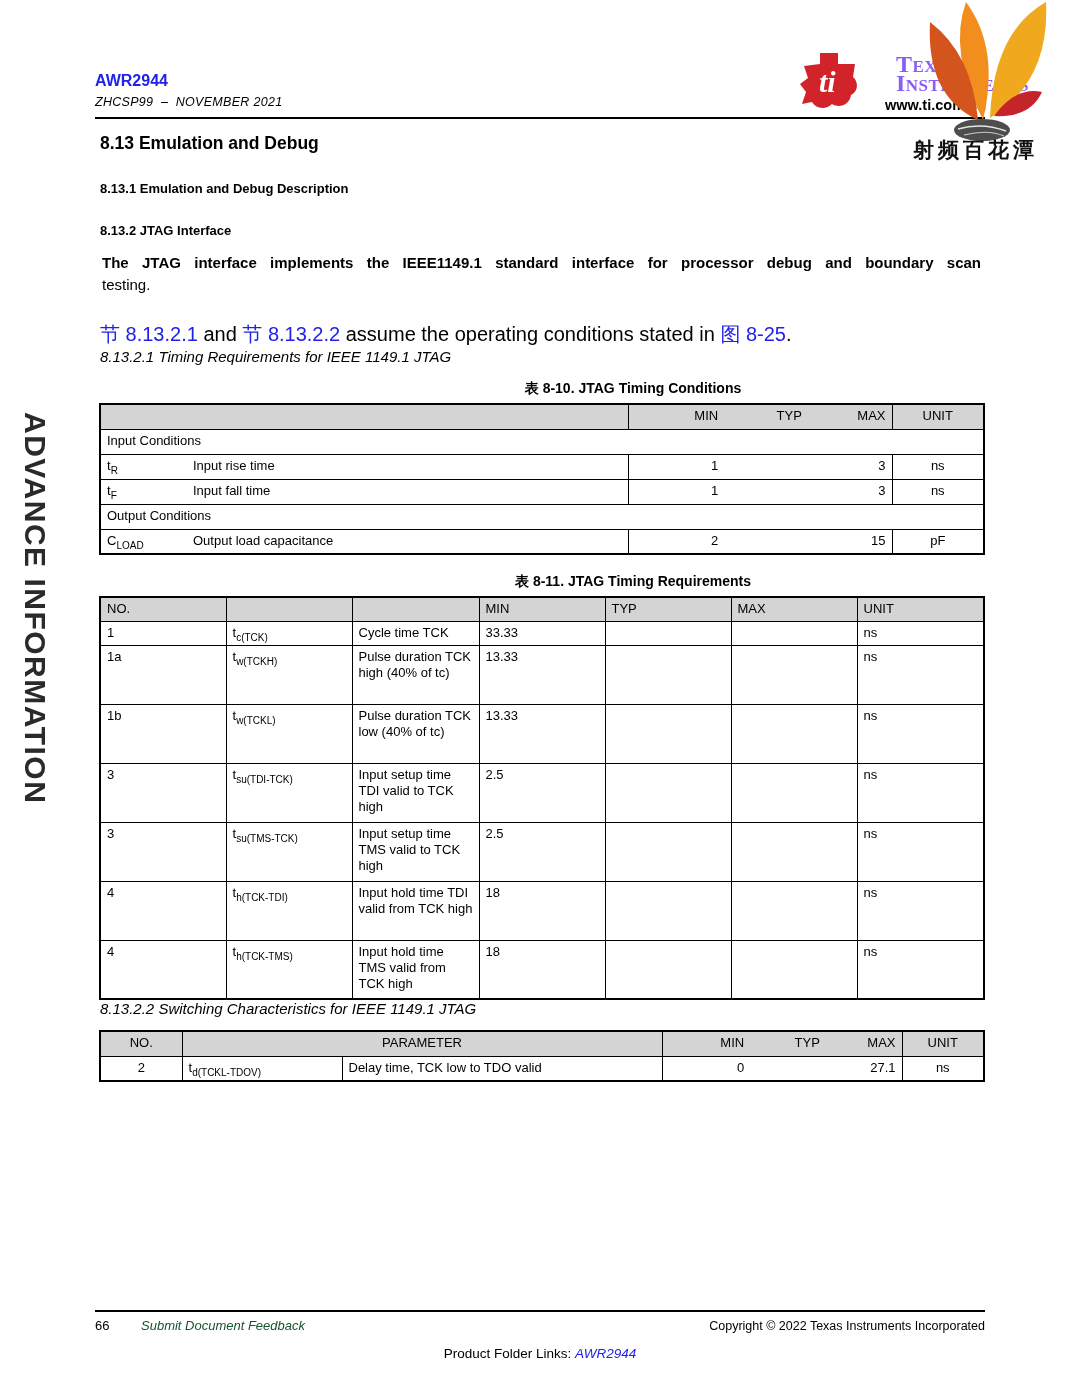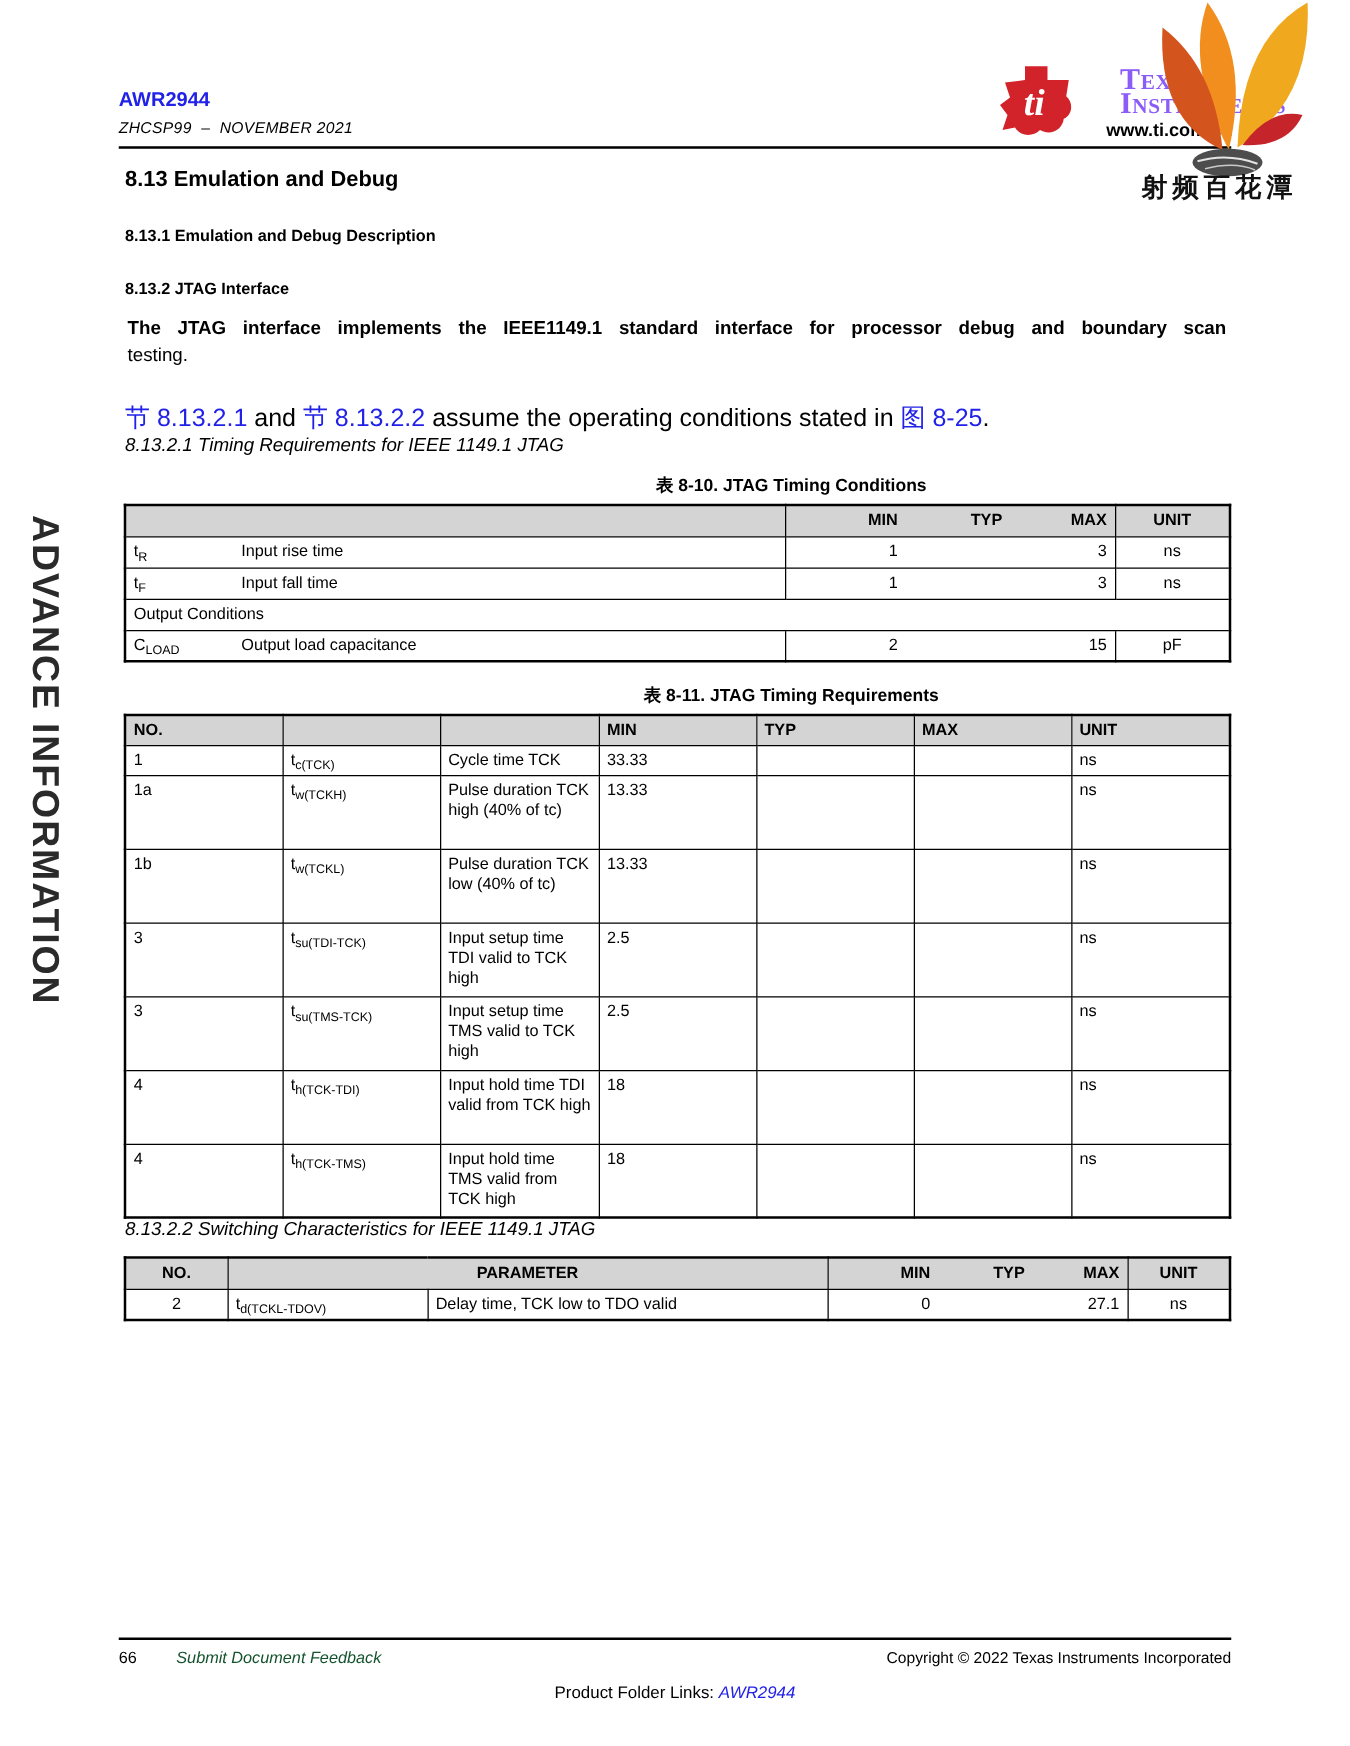--- a/index.html
+++ b/index.html
@@ -50,21 +50,21 @@
   .lnk { color:#2121e8; text-decoration:none; }
   .h4-timing { margin-top:22px; }
   .h4-switch { margin-top:24px; }
 
   .tbl-caption { text-align:center; font-weight:bold; font-size:14px; margin:15px 0 5px 0; }
   .cap2 { margin-top:18px; }
 
   
   table.tbl { border-collapse:collapse; table-layout:fixed; width:884px; border:2px solid #000; margin:0; }
   table.tbl td { border:1px solid #000; font-size:13px; padding:3px 6px; vertical-align:top; overflow:hidden; }
-  td.hd { background:#d4d4d4; font-weight:bold; }
+  td.hd { background:#d4d4d4; font-weight:normal; }
   .thead-row td { border-bottom:2px solid #000; height:25px; vertical-align:middle; }
   td.secrow { border-top:2px solid #000; border-bottom:2px solid #000; }
   .mmx { display:grid; grid-template-columns:1fr 1fr 1fr; }
   .mmx span { text-align:right; }
   .center { text-align:center; }
   .t10 td { height:25px; }
   .t10 .sym-slot { display:inline-block; width:86px; }
   sub { font-size:10px; line-height:0; }
   .t11 { margin-top:4px; }
   .t11 td { height:24px; line-height:16px; }
@@ -146,20 +146,23 @@
           <tr class="thead-row">
         <td class="hd"></td>
         <td class="hd">
           <div class="mmx">
             <span>MIN</span>
             <span>TYP</span>
             <span>MAX</span>
           </div>
         </td>
         <td class="hd center">UNIT</td>
+      </tr>
+      <tr>
+        <td colspan="3" class="secrow">Input Conditions</td>
       </tr>
       <tr>
         <td><span class="sym-slot"><span>t</span><sub>R</sub></span><span>Input rise time</span></td>
         <td>
               <div class="mmx">
                 <span>1</span>
                 <span></span>
                 <span>3</span>
               </div>
             </td>

